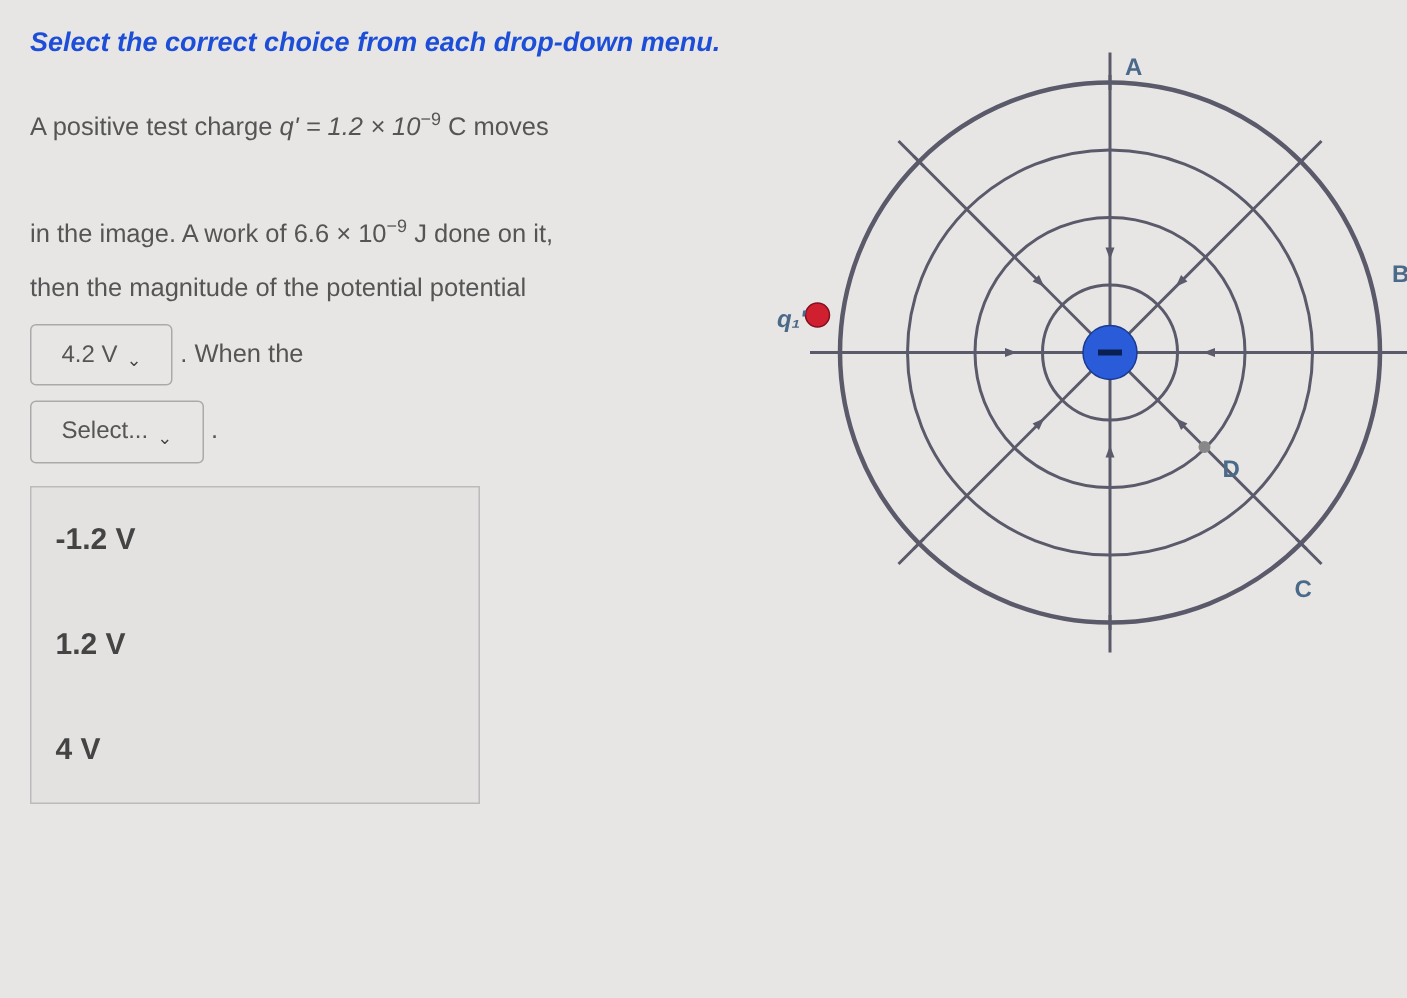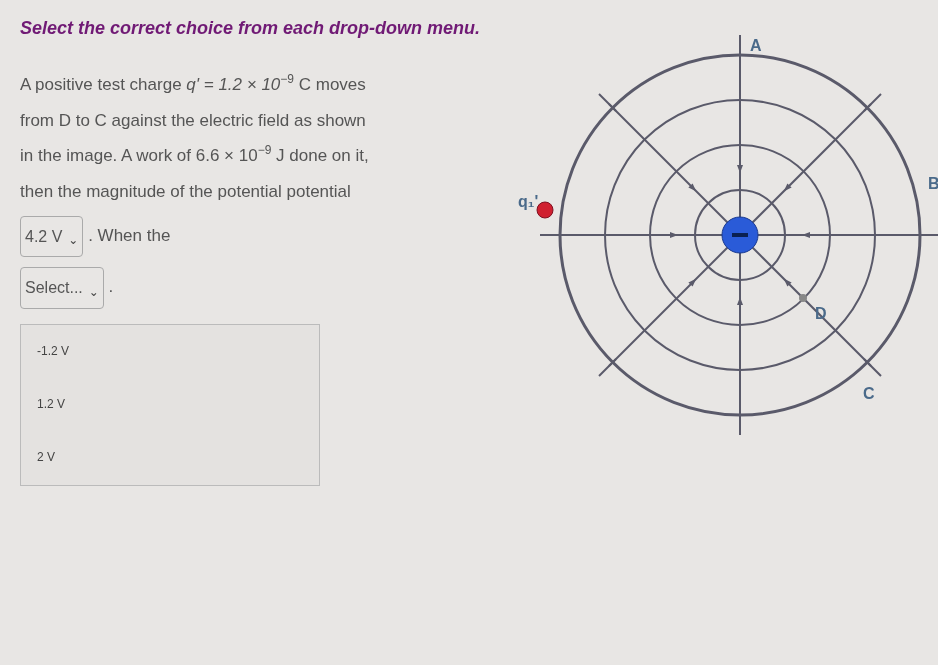--- a/index.html
+++ b/index.html
@@ -17,60 +17,61 @@
     padding: 15px 20px;
     gap: 10px;
   }
   .left {
     flex: 0 0 480px;
     line-height: 1.9;
   }
   .instruction {
     font-weight: bold;
     font-style: italic;
-    color: #701a75;
+    color: #1d4ed8;
     font-size: 18px;
     margin-bottom: 25px;
     line-height: 1.5;
   }
   .body-text {
     font-size: 17px;
     color: #555;
     line-height: 2.1;
     margin-top: 16px;
   }
   .exp { font-size: 12px; vertical-align: super; }
   .dropdown {
     display: inline-flex;
     align-items: flex-end;
     border: 1px solid #aaa;
     border-radius: 4px;
-    padding: 3px 4px;
+    padding: 3px 20px;
     background: #e8e6e4;
     font-size: 16px;
     gap: 6px;
     cursor: pointer;
     vertical-align: middle;
   }
   .chev {
     font-size: 12px;
     color: #444;
   }
   .options-box {
     border: 1px solid #bbb;
     background: #e4e2e0;
     margin-top: 15px;
     width: 300px;
     box-shadow: 0 0 0 rgba(0,0,0,0);
   }
   .option {
     padding: 14px 16px;
-    font-size: 12px;
+    font-size: 20px;
     color: #444;
     cursor: pointer;
+    font-weight: bold;
   }
   .right {
     flex: 1;
     position: relative;
   }
   .diagram {
     position: absolute;
     top: 10px;
     left: 0;
     width: 430px;
@@ -86,42 +87,42 @@
 </head>
 <body>
 
 <div class="container">
 
   <div class="left">
     <p class="instruction">Select the correct choice from each drop-down menu.</p>
 
     <div class="body-text">
       <span>A positive test charge </span><i><span>q' = 1.2 × 10</span></i><span class="exp">−9</span><span> C moves</span><br>
-      <span>from D to C against the electric field as shown</span><br>
+      <br>
       <span>in the image. A work of 6.6 × 10</span><span class="exp">−9</span><span> J done on it,</span><br>
       <span>then the magnitude of the potential potential</span><br>
       <div style="margin-top:6px">
         <span class="dropdown">
           <span>4.2 V</span>
           <span class="chev">⌄</span>
         </span>
         <span> . When the</span>
       </div>
       <div style="margin-top:10px">
         <span class="dropdown">
           <span>Select...</span>
           <span class="chev">⌄</span>
         </span>
         <span> .</span>
       </div>
 
       <div class="options-box">
         <div class="option">-1.2 V</div>
         <div class="option">1.2 V</div>
-        <div class="option">2 V</div>
+        <div class="option">4 V</div>
       </div>
     </div>
   </div>
 
   <div class="right">
     <svg class="diagram" viewBox="0 0 430 420">
       <g transform="translate(230,210)">
 
         <circle r="45" fill="none" stroke="#5a5a6a" stroke-width="2"></circle>
         <circle r="90" fill="none" stroke="#5a5a6a" stroke-width="2"></circle>
@@ -162,16 +163,16 @@
 
         <circle cx="-195" cy="-25" r="8" fill="#d02030" stroke="#801020"></circle>
 
         <circle cx="63" cy="63" r="4" fill="#888"></circle>
       </g>
     </svg>
     <span class="lbl" style="top:22px; left:240px">A</span>
     <span class="lbl" style="top:160px; left:418px">B</span>
     <span class="lbl" style="top:370px; left:353px">C</span>
     <span class="lbl" style="top:290px; left:305px">D</span>
-    <span class="lbl" style="top:178px; left:8px; ">q₁'</span>
+    <span class="lbl" style="top:190px; left:8px; font-style:italic">q₁'</span>
   </div>
 
 </div>
 
 </body></html>

